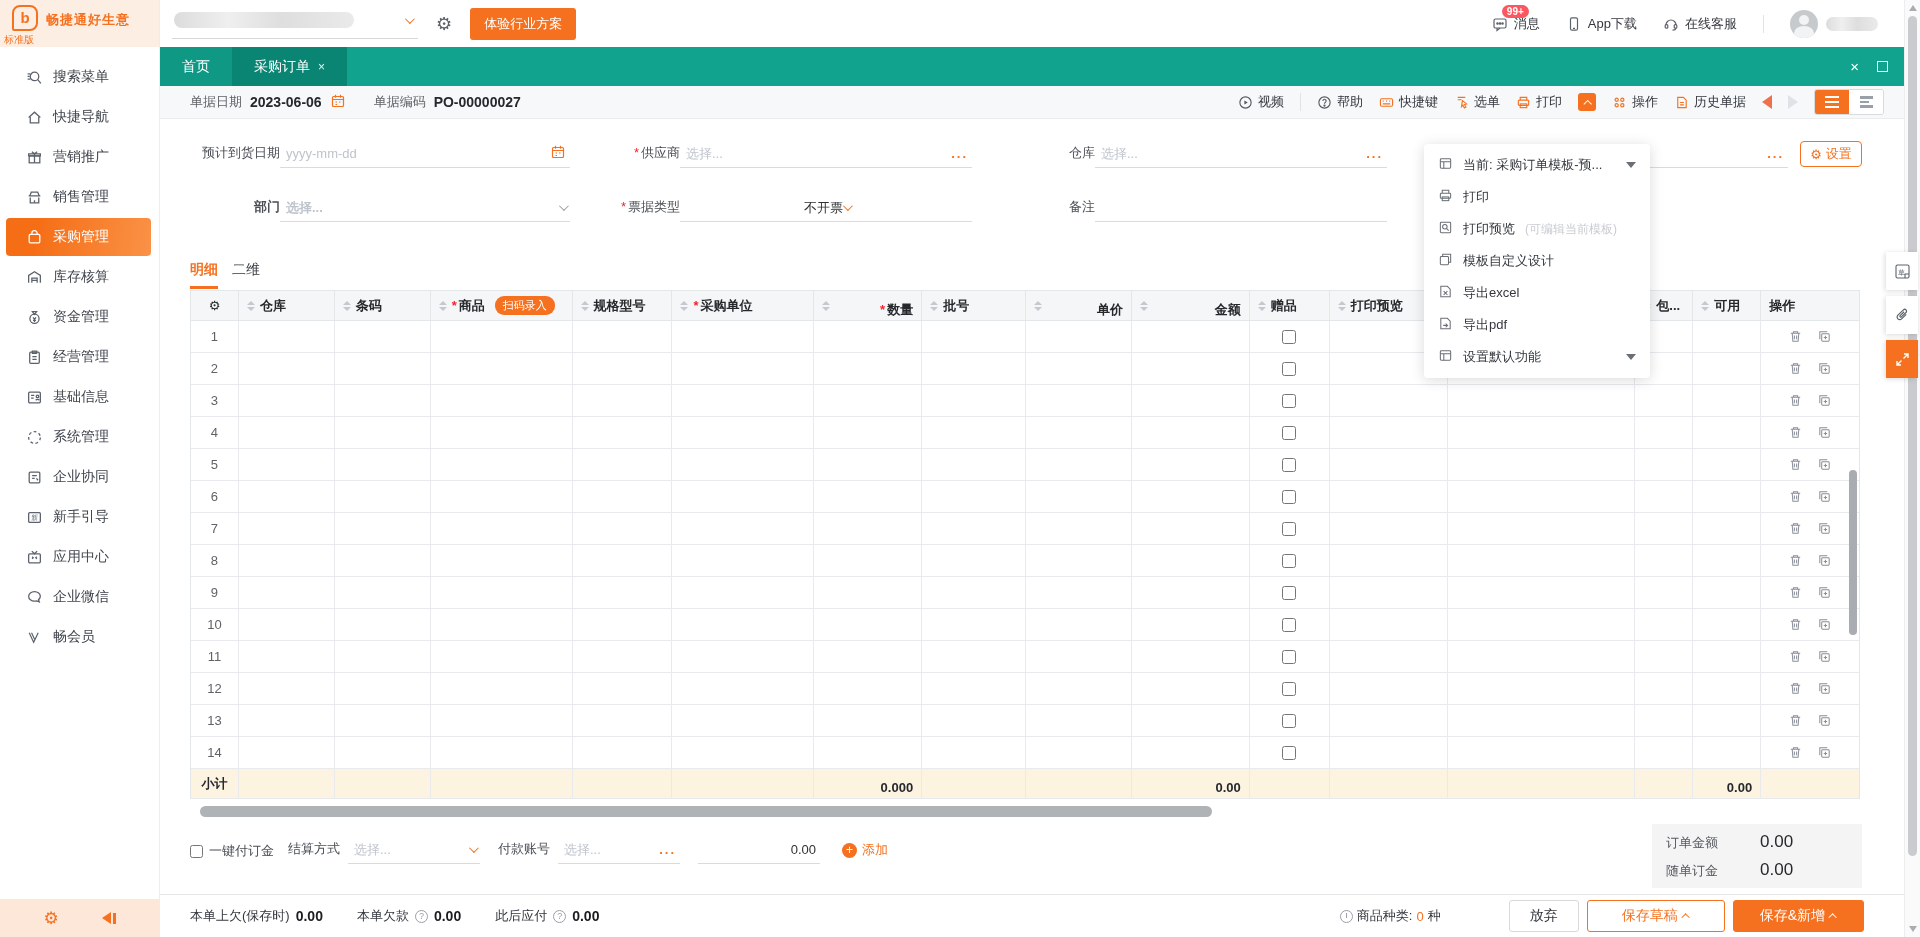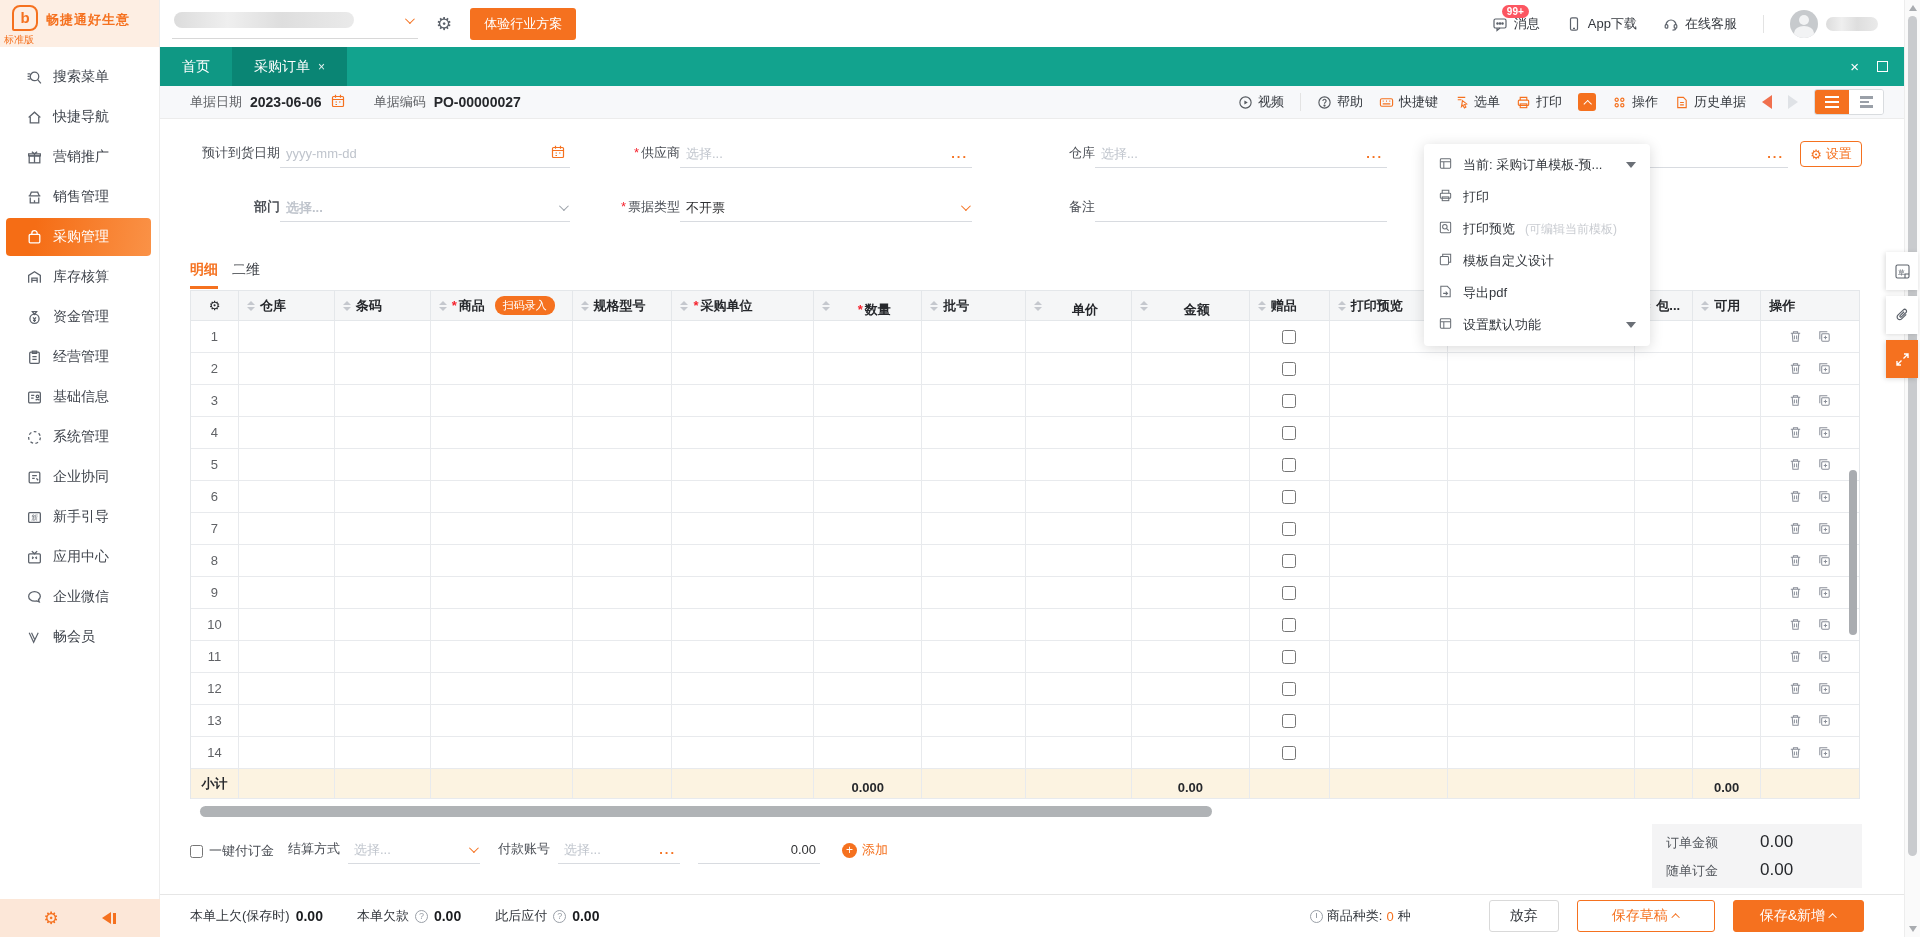--- a/index.html
+++ b/index.html
@@ -106,21 +106,21 @@
   .t-cell:last-child { border-right:none; }
   .t-head .t-cell { height:30px; background:#f5f6f7; color:#26282c; font-weight:bold; font-size:13px; border-color:#e4e7ea; }
   .t-body .t-cell { height:32px; }
   .sort { display:inline-flex; flex-direction:column; gap:2px; margin-right:5px; cursor:pointer; }
   .sort i { display:block; width:0; height:0; }
   .sort .up { border-left:4px solid transparent; border-right:4px solid transparent; border-bottom:4px solid #c5c8ce; }
   .sort .dn { border-left:4px solid transparent; border-right:4px solid transparent; border-top:4px solid #c5c8ce; }
   .scan-badge { background:#f5711f; color:#fff; font-size:11px; font-weight:normal; border-radius:9px; padding:2px 8px; margin-left:10px; cursor:pointer; }
   .rownum { justify-content:center; color:#606266; }
   .head-gear { justify-content:center; color:#8a8f99; font-size:14px; cursor:pointer; }
-  .cell-right { flex:1; text-align:center;margin-top:8px; }
+  .cell-right { flex:1; text-align:right;margin-top:8px; }
   .op-icons { display:flex; gap:14px; margin:0 auto; color:#8a8f99; }
   .op-icons svg { width:15px; height:15px; cursor:pointer; }
   .t-sub .t-cell { height:30px; background:#fcf3e1; font-weight:bold; color:#26282c; }
   .gift-cb { margin:0 auto; width:14px; height:14px; cursor:pointer; }
   .tv-thumb { position:absolute; left:1849px; top:470px; width:8px; height:165px; background:#a9acb0; border-radius:4px; z-index:6; }
   .h-scroll { position:absolute; left:200px; top:806px; width:1012px; height:11px; background:#b0b3b6; border-radius:6px; z-index:4; cursor:pointer; }
 
   
   .payment { position:absolute; left:190px; top:840px; display:flex; align-items:flex-end; z-index:4; }
   .pay-cb-wrap { display:flex; align-items:center; gap:6px; margin-right:14px; padding-bottom:4px; }
@@ -131,21 +131,21 @@
   .sum-value { color:#26282c; font-size:17px; margin-left:14px; }
   .add-btn { display:flex; align-items:center; gap:5px; color:#f5711f; cursor:pointer; padding-bottom:5px; margin-left:22px; font-size:13px; }
   .plus-circle { width:15px; height:15px; border-radius:50%; background:#f5711f; color:#fff; display:flex; align-items:center; justify-content:center; font-size:12px; line-height:1; }
 
   
   .footerbar { position:absolute; left:160px; top:894px; width:1744px; height:43px; background:#fff; border-top:1px solid #e6e6e6; display:flex; align-items:center; padding:0 40px 0 30px; z-index:20; }
   .f-item { display:flex; align-items:center; gap:6px; margin-right:34px; }
   .f-label { color:#33373d; font-size:13px; }
   .f-value { font-weight:bold; font-size:14px; color:#1a1c1f; }
   .q-circle { width:13px; height:13px; border:1px solid #9aa0a8; border-radius:50%; color:#9aa0a8; font-size:9px; display:inline-flex; align-items:center; justify-content:center; }
-  .f-right { margin-left:auto; display:flex; align-items:center; gap:18px; }
+  .f-right { margin-left:auto; display:flex; align-items:center; gap:8px; }
   .sku { display:flex; align-items:center; gap:4px; margin-right:60px; }
   .sku-icon { width:13px; height:13px; border:1px solid #9aa0a8; border-radius:50%; position:relative; }
   .sku-icon::after { content:""; position:absolute; left:5px; top:2px; width:1.5px; height:5px; background:#9aa0a8; }
   .sku-count { color:#f5711f; }
   .btn { height:32px; border-radius:3px; font-size:14px; display:flex; align-items:center; justify-content:center; gap:6px; cursor:pointer; border:1px solid #d9d9d9; background:#fff; color:#33373d; padding:0 20px; }
   .btn .chev { width:6px; height:6px; }
   .btn-outline-orange { border-color:#f5711f; color:#f5711f; padding:0 34px; }
   .btn-orange { background:#f5711f; border-color:#f5711f; color:#fff; padding:0 26px; }
 
   
@@ -512,21 +512,21 @@
 
   <div class="ffield" style="left:176px; top:198px;font-weight:bold;">
     <span class="flabel" style="width:104px; text-align:right; padding-bottom:6px;">部门</span>
     <span class="fline" style="width:290px;">
       <span class="placeholder">选择...</span>
       <span class="chev gray"></span>
     </span>
   </div>
   <div class="ffield" style="left:596px; top:198px;">
     <span class="flabel" style="width:84px; text-align:right; padding-bottom:6px;"><span class="req">*</span><span>票据类型</span></span>
-    <span class="fline" style="width:292px;">
+    <span class="fline" style="width:292px;justify-content:center;">
       <span class="fvalue">不开票</span>
       <span class="chev orange"></span>
     </span>
   </div>
   <div class="ffield" style="left:1035px; top:198px;">
     <span class="flabel" style="width:60px; text-align:right; padding-bottom:6px;">备注</span>
     <span class="fline" style="width:292px;">
         <span></span>
         <span></span>
       </span>
@@ -1197,20 +1197,27 @@
       <div class="ctx-item">
         <span><svg viewBox="0 0 16 16" fill="none" stroke="currentColor" stroke-width="1.1">
             <rect x="2.5" y="4.8" width="8.7" height="8.7" rx="1"></rect>
             <path d="M5 4.8V2.5h8.5V11h-2.3"></path>
           </svg></span>
         <span class="ctx-label">模板自定义设计</span>
       </div>
       <div class="ctx-item">
         <span><svg viewBox="0 0 16 16" fill="none" stroke="currentColor" stroke-width="1.1">
             <path d="M3 2.5h7l3 3v8H3z"></path>
+            <path d="M6 7.5l4 4M10 7.5l-4 4"></path>
+          </svg></span>
+        <span class="ctx-label">导出excel</span>
+      </div>
+      <div class="ctx-item">
+        <span><svg viewBox="0 0 16 16" fill="none" stroke="currentColor" stroke-width="1.1">
+            <path d="M3 2.5h7l3 3v8H3z"></path>
             <path d="M5.5 10h4.5M8.2 8l2 2-2 2"></path>
           </svg></span>
         <span class="ctx-label">导出pdf</span>
       </div>
       <div class="ctx-item">
         <span><svg viewBox="0 0 16 16" fill="none" stroke="currentColor" stroke-width="1.1">
             <rect x="2.5" y="3" width="11" height="10" rx="1"></rect>
             <path d="M2.5 6.2h11M6.2 6.2V13"></path>
           </svg></span>
         <span class="ctx-label">设置默认功能</span>

